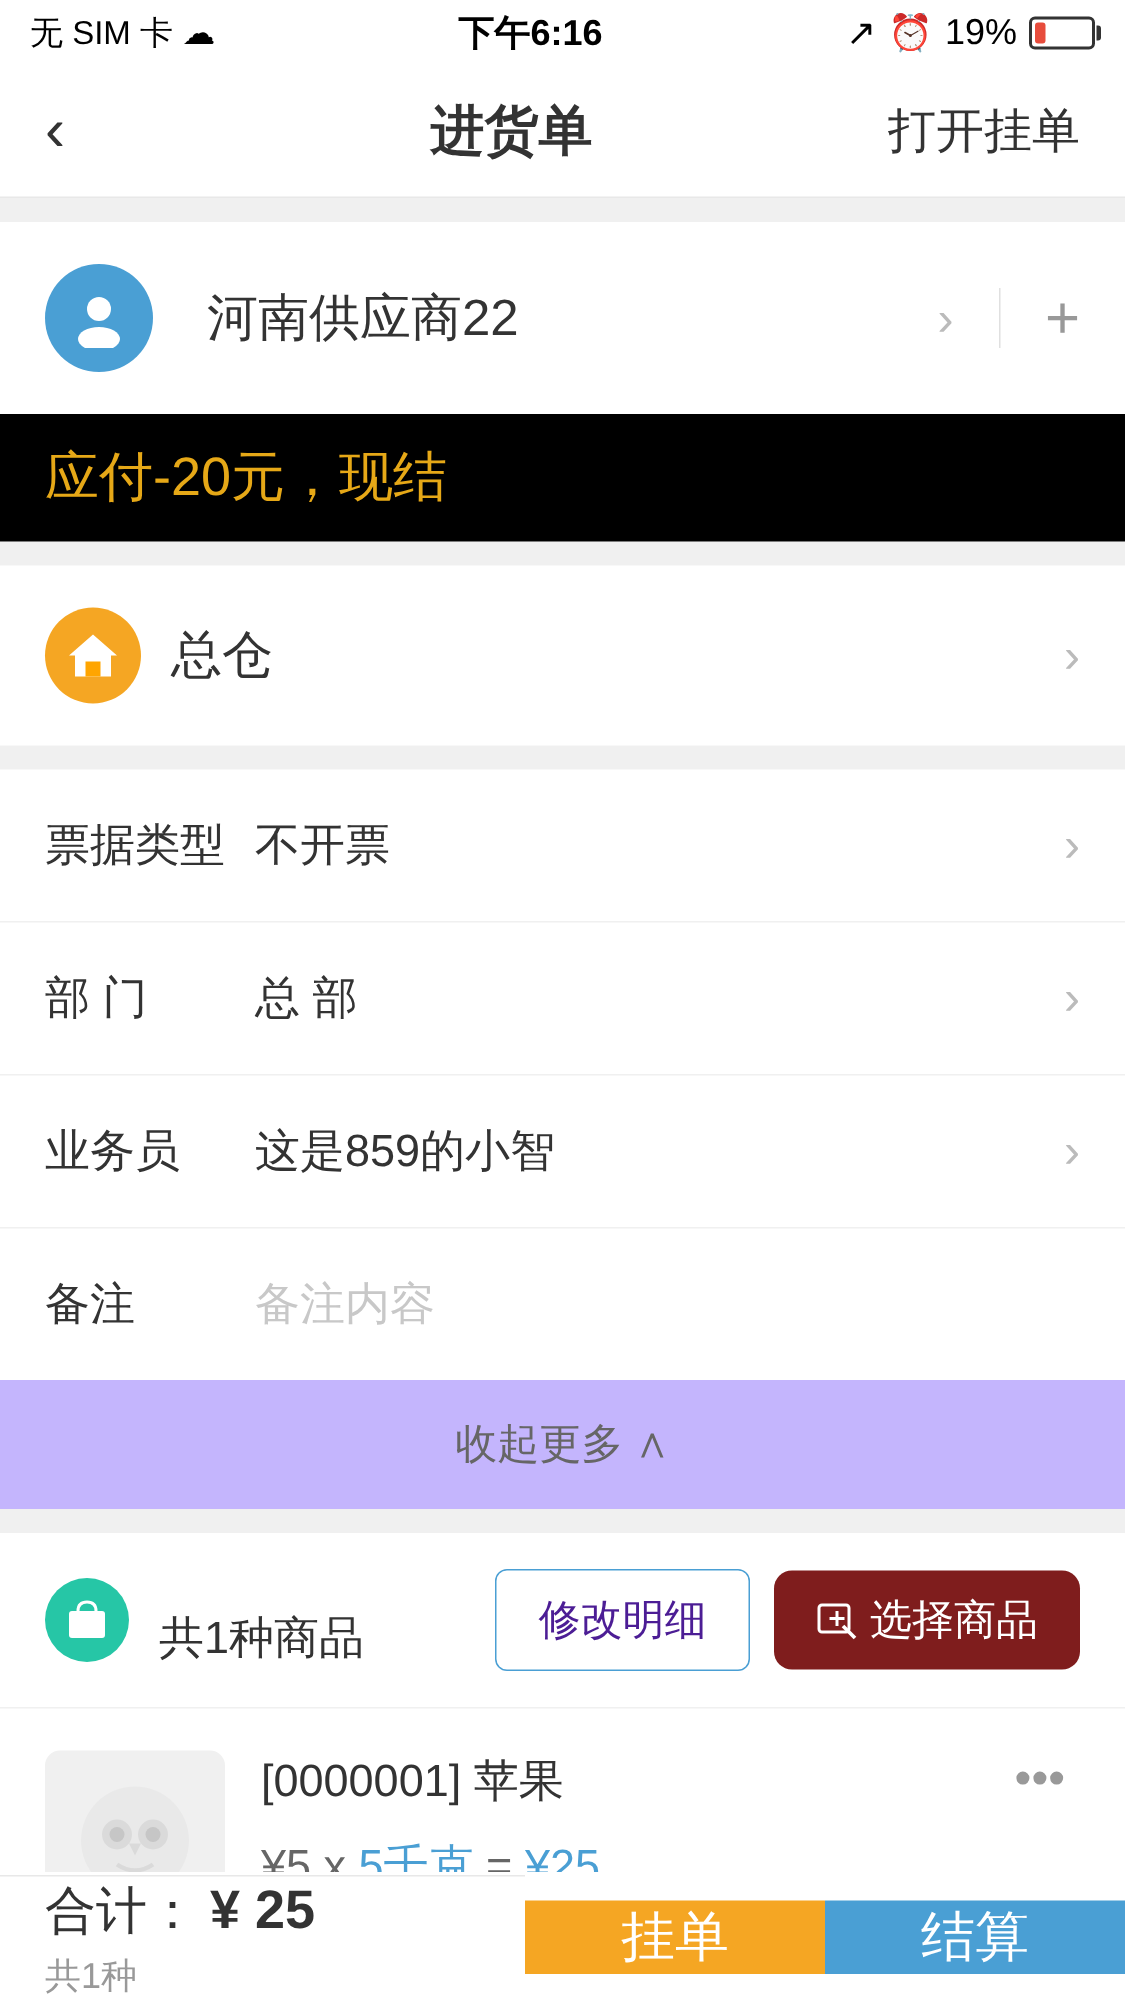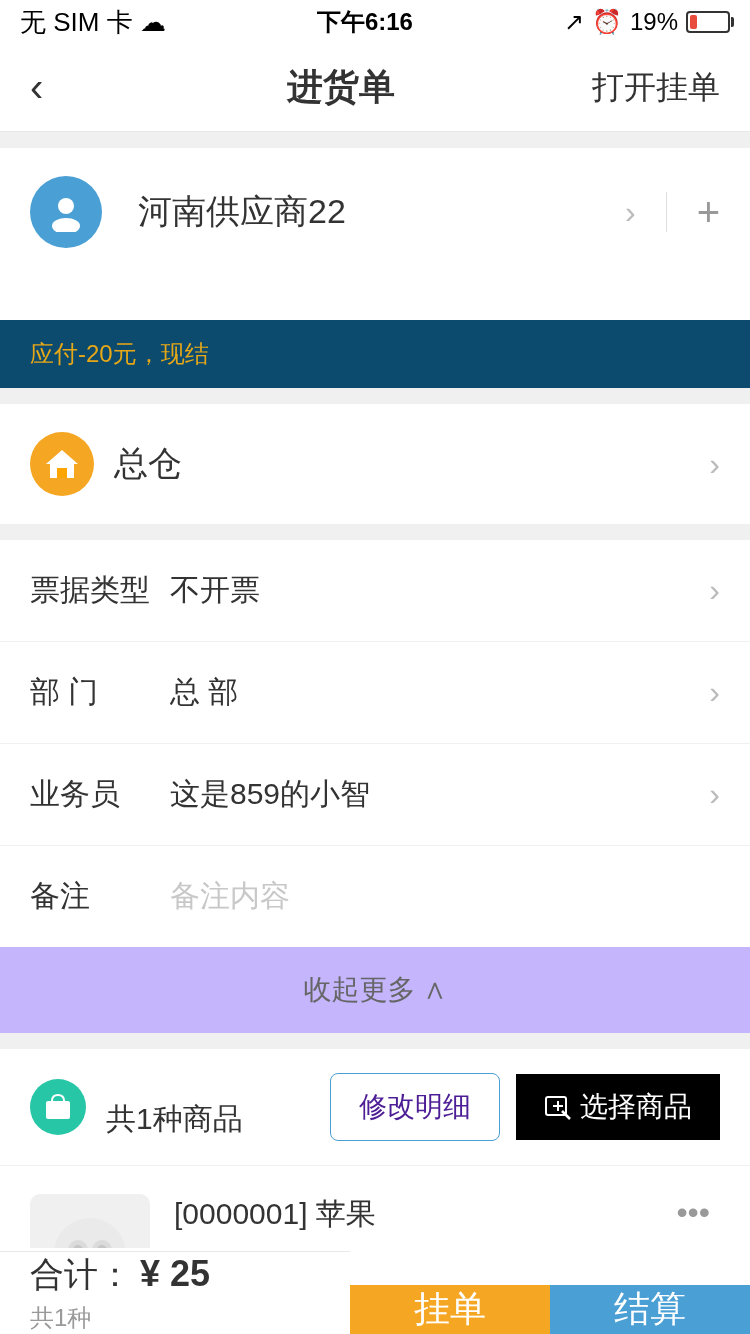--- a/index.html
+++ b/index.html
@@ -17,21 +17,21 @@
     .status-bar {
       background: #fff;
       height: 44px;
       display: flex;
       align-items: center;
       justify-content: space-between;
       padding: 0 20px;
       font-size: 28px;
       font-weight: 500;
     }
-    .status-left { display: flex; align-items: center; gap: 8px; font-size: 26px; justify-content: flex-end; }
+    .status-left { display: flex; align-items: center; gap: 8px; font-size: 22px; justify-content: flex-end; }
     .status-center { font-size: 24px; font-weight: 600; }
     .status-right { display: flex; align-items: center; gap: 8px; font-size: 24px; }
     .battery {
       width: 44px; height: 22px; border: 2px solid #333; border-radius: 4px; position: relative; display: inline-flex; align-items: center; padding: 2px;
     }
     .battery::after { content: ''; width: 3px; height: 10px; background: #333; position: absolute; right: -6px; border-radius: 0 2px 2px 0; }
     .battery-fill { width: 20%; height: 100%; background: #e74c3c; border-radius: 2px; }
 
     
     .nav-bar {
@@ -68,25 +68,24 @@
       font-size: 36px; color: #fff;
     }
     .supplier-name-area { flex: 1; font-size: 34px; color: #333; font-weight: 500; }
     .supplier-right { display: flex; align-items: center; gap: 30px; }
     .chevron { color: #bbb; font-size: 32px; }
     .divider-v { width: 1px; height: 40px; background: #e0e0e0; }
     .plus-btn { font-size: 40px; color: #999; }
 
     
     .notice-bar {
-      background: #0c4a6e;
+      background: #000000;
       padding: 18px 30px;
-      font-size: 24px;
+      font-size: 36px;
       color: #e6a817;
-      margin-top: 44px;
     }
 
     
     .warehouse-row {
       background: #fff;
       margin-top: 16px;
       display: flex;
       align-items: center;
       padding: 28px 30px;
     }
@@ -137,24 +136,24 @@
     .btn-outline {
       border: 1px solid #4a9fd4;
       color: #4c1d95;
       background: #fff;
       border-radius: 8px;
       padding: 14px 28px;
       font-size: 28px;
       margin-right: 16px;
     }
     .btn-primary {
-      background: #000000;
+      background: #7f1d1d;
       color: #fff;
       border: none;
-      border-radius: 0;
+      border-radius: 12px;
       padding: 14px 28px;
       font-size: 28px;
       display: flex;
       align-items: center;
       gap: 8px;
     }
 
     
     .product-item {
       display: flex;
@@ -176,21 +175,21 @@
     .product-more { font-size: 32px; color: #999; padding: 0 10px; }
 
     
     .bottom-bar {
       position: fixed;
       bottom: 0;
       left: 0;
       width: 750px;
       height: 86px;
       display: flex;
-      align-items: flex-end;
+      align-items: center;
       background: #fff;
     }
     .total-area {
       flex: 1;
       display: flex;
       flex-direction: column;
       justify-content: center;
       padding: 0 30px;
       border-top: 1px solid #e8e8e8;
     }

